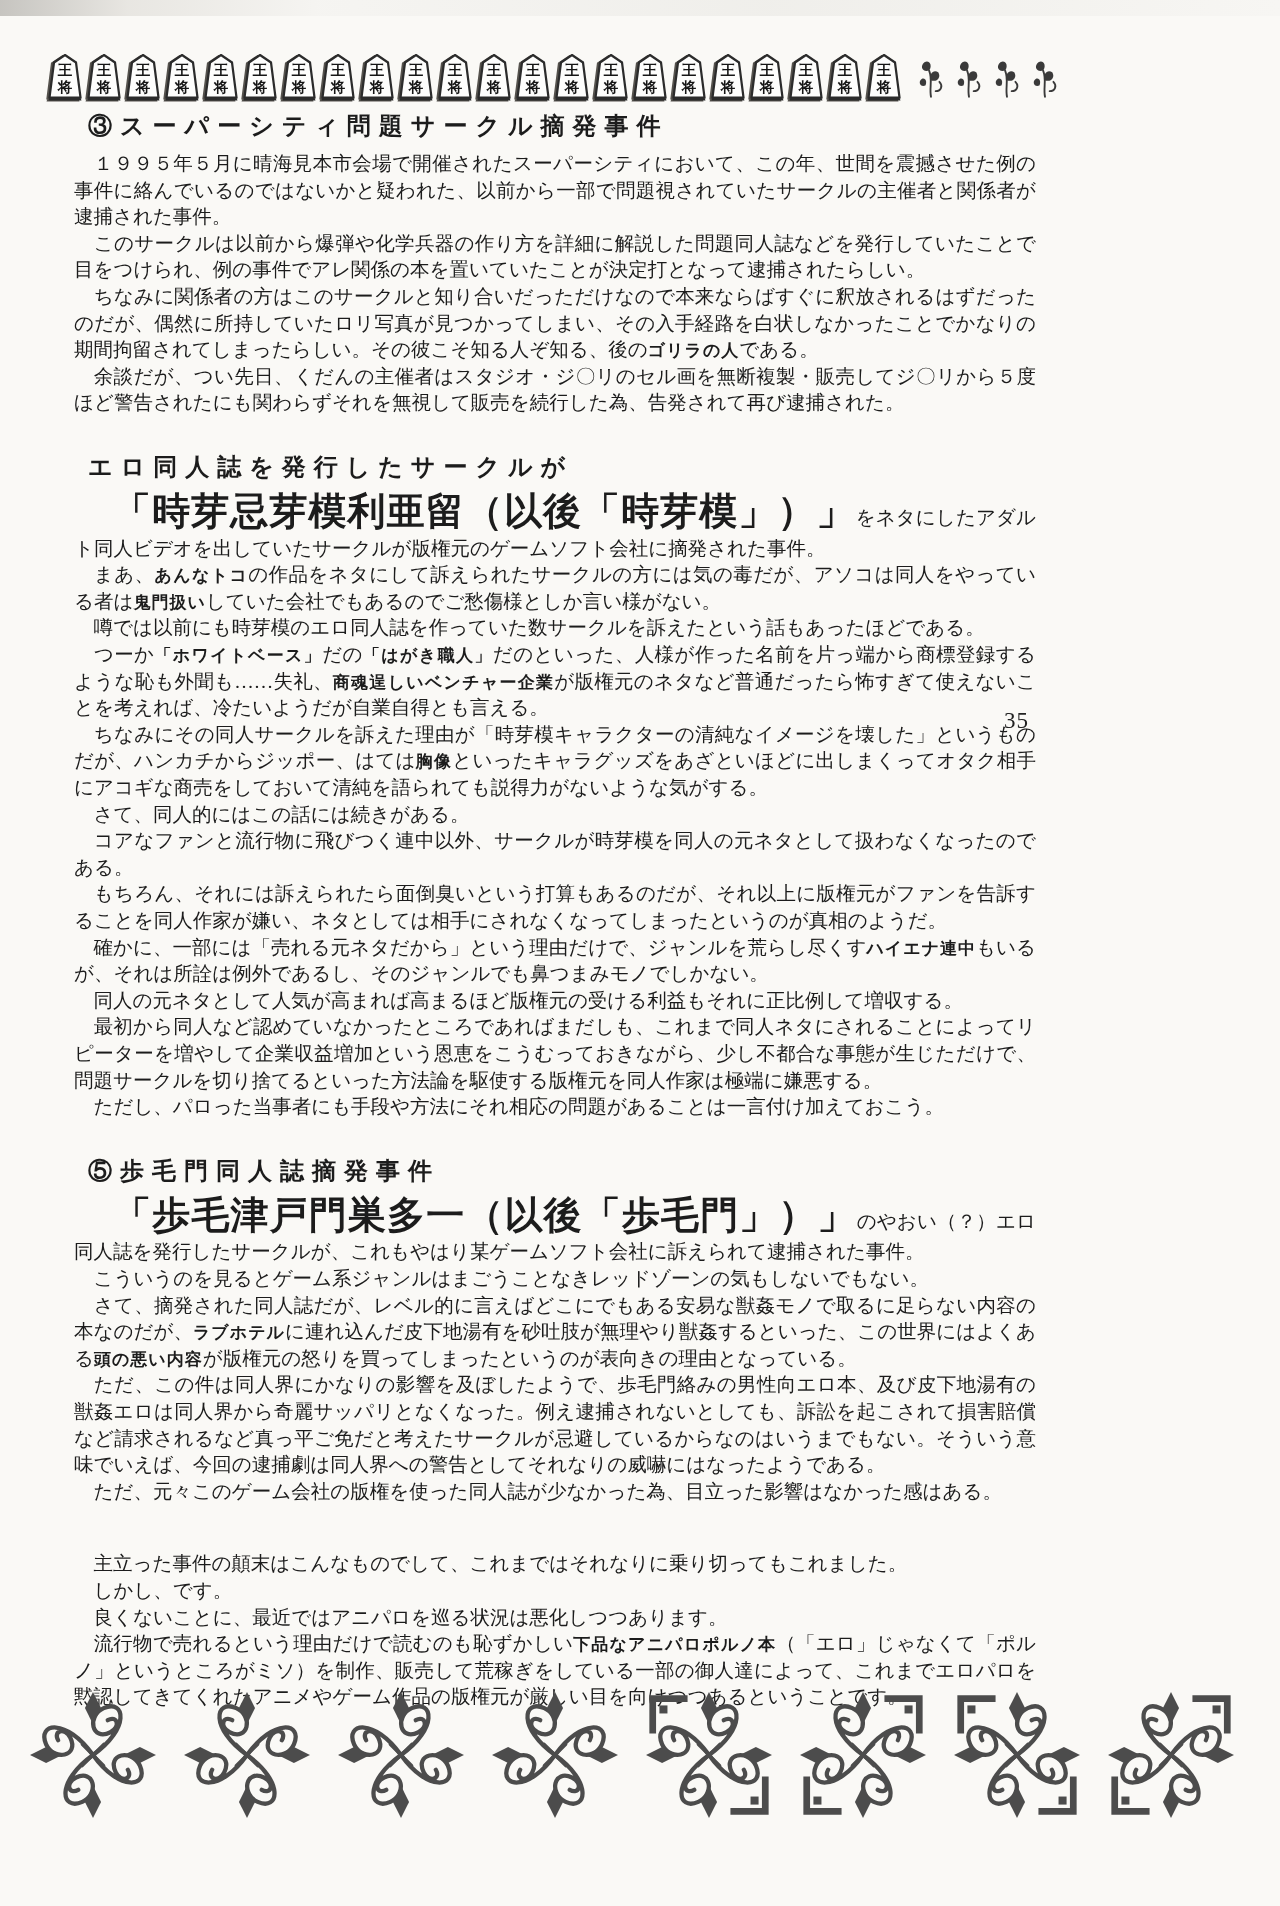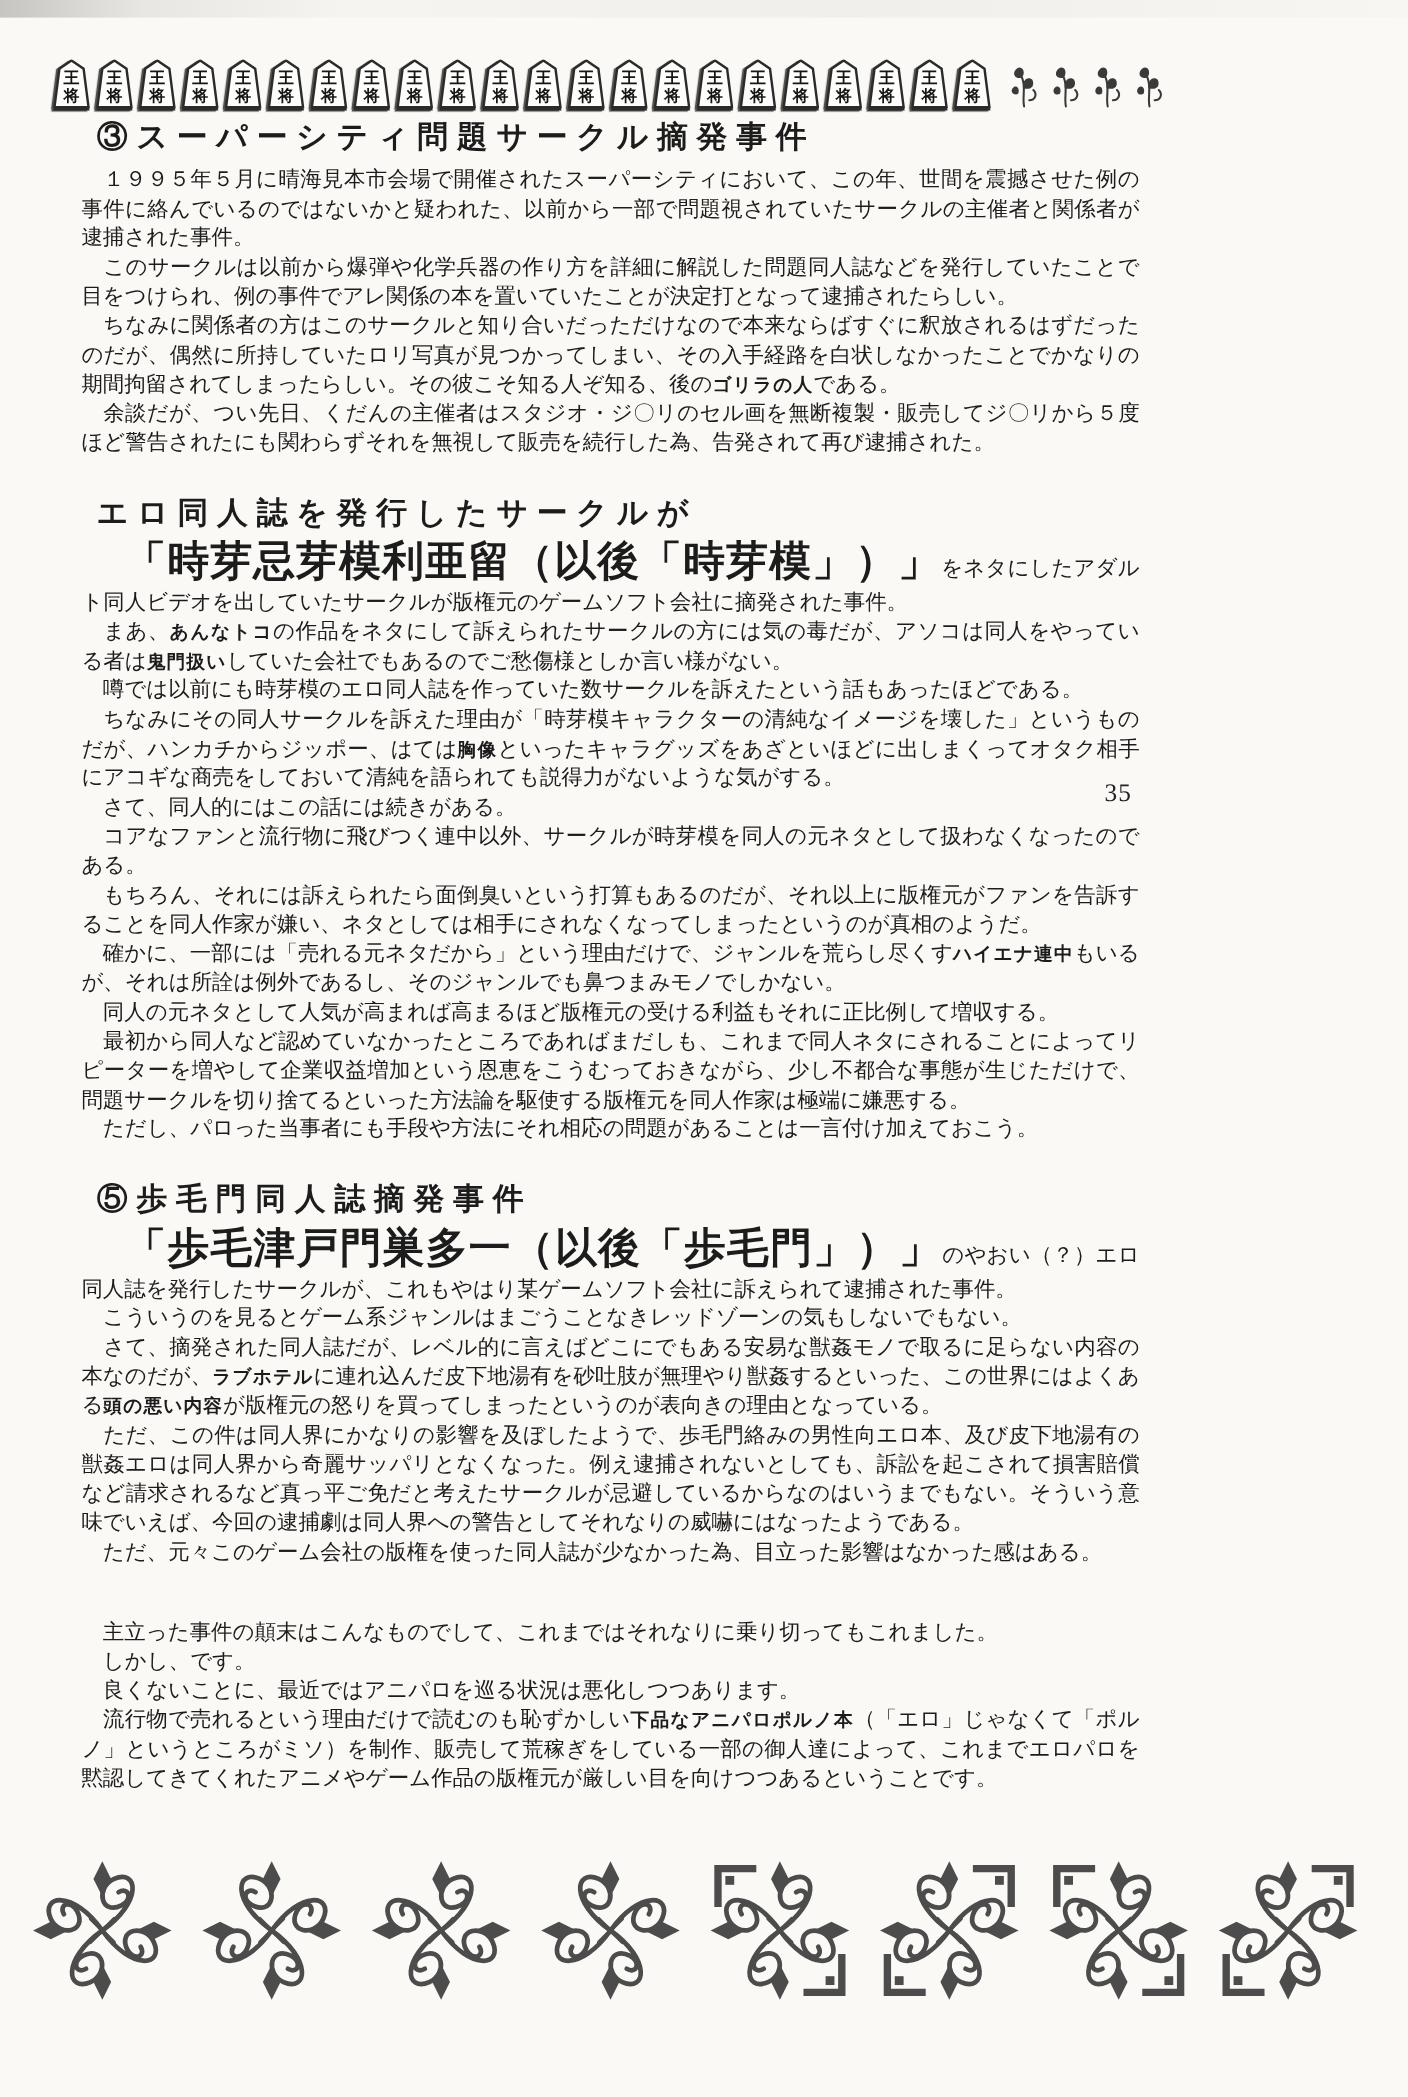--- a/index.html
+++ b/index.html
@@ -30,23 +30,23 @@
   .content{
     position:absolute;top:106px;left:74px;width:962px;
     font-size:19.5px;line-height:26.6px;
     text-align:justify;
   }
   .sec{margin:0;}
   .sec + .sec{margin-top:30px;}
   .sec.closing{margin-top:46px;}
   h2.sec-head{
     margin:0 0 5px 14px;
-    font-size:28px;line-height:40px;
+    font-size:24px;line-height:40px;
     font-weight:bold;letter-spacing:8px;
-    font-family:Liberation Serif, serif;
+    font-family:Liberation Sans, sans-serif;
   }
   p{margin:0;}
   .seg{}
   .seg-b{
     font-family:"DejaVu Sans","Liberation Sans",sans-serif;
     font-weight:bold;font-size:17px;line-height:1;letter-spacing:1px;
   }
   .seg-big{
     font-family:Liberation Mono, monospace;
     font-weight:bold;font-size:38px;line-height:1.15;letter-spacing:1px;
@@ -257,20 +257,21 @@
         <p><span class="seg">　１９９５年５月に晴海見本市会場で開催されたスーパーシティにおいて、この年、世間を震撼させた例の事件に絡んでいるのではないかと疑われた、以前から一部で問題視されていたサークルの主催者と関係者が逮捕された事件。</span></p>
         <p><span class="seg">　このサークルは以前から爆弾や化学兵器の作り方を詳細に解説した問題同人誌などを発行していたことで目をつけられ、例の事件でアレ関係の本を置いていたことが決定打となって逮捕されたらしい。</span></p>
         <p><span class="seg">　ちなみに関係者の方はこのサークルと知り合いだっただけなので本来ならばすぐに釈放されるはずだったのだが、偶然に所持していたロリ写真が見つかってしまい、その入手経路を白状しなかったことでかなりの期間拘留されてしまったらしい。その彼こそ知る人ぞ知る、後の</span><span class="seg-b">ゴリラの人</span><span class="seg">である。</span></p>
         <p><span class="seg">　余談だが、つい先日、くだんの主催者はスタジオ・ジ〇リのセル画を無断複製・販売してジ〇リから５度ほど警告されたにも関わらずそれを無視して販売を続行した為、告発されて再び逮捕された。</span></p>
       </section>
       <section class="sec">
         <h2 class="sec-head">エロ同人誌を発行したサークルが</h2>
         <p><span class="seg-big">　「時芽忌芽模利亜留（以後「時芽模」）」</span><span class="seg">をネタにしたアダルト同人ビデオを出していたサークルが版権元のゲームソフト会社に摘発された事件。</span></p>
         <p><span class="seg">　まあ、</span><span class="seg-b">あんなトコ</span><span class="seg">の作品をネタにして訴えられたサークルの方には気の毒だが、アソコは同人をやっている者は</span><span class="seg-b">鬼門扱い</span><span class="seg">していた会社でもあるのでご愁傷様としか言い様がない。</span></p>
         <p><span class="seg">　噂では以前にも時芽模のエロ同人誌を作っていた数サークルを訴えたという話もあったほどである。</span></p>
+        <p><span class="seg">　つーか</span><span class="seg-b">「ホワイトベース」</span><span class="seg">だの</span><span class="seg-b">「はがき職人」</span><span class="seg">だのといった、人様が作った名前を片っ端から商標登録するような恥も外聞も……失礼、</span><span class="seg-b">商魂逞しいベンチャー企業</span><span class="seg">が版権元のネタなど普通だったら怖すぎて使えないことを考えれば、冷たいようだが自業自得とも言える。</span></p>
         <p><span class="seg">　ちなみにその同人サークルを訴えた理由が「時芽模キャラクターの清純なイメージを壊した」というものだが、ハンカチからジッポー、はては</span><span class="seg-b">胸像</span><span class="seg">といったキャラグッズをあざといほどに出しまくってオタク相手にアコギな商売をしておいて清純を語られても説得力がないような気がする。</span></p>
         <p><span class="seg">　さて、同人的にはこの話には続きがある。</span></p>
         <p><span class="seg">　コアなファンと流行物に飛びつく連中以外、サークルが時芽模を同人の元ネタとして扱わなくなったのである。</span></p>
         <p><span class="seg">　もちろん、それには訴えられたら面倒臭いという打算もあるのだが、それ以上に版権元がファンを告訴することを同人作家が嫌い、ネタとしては相手にされなくなってしまったというのが真相のようだ。</span></p>
         <p><span class="seg">　確かに、一部には「売れる元ネタだから」という理由だけで、ジャンルを荒らし尽くす</span><span class="seg-b">ハイエナ連中</span><span class="seg">もいるが、それは所詮は例外であるし、そのジャンルでも鼻つまみモノでしかない。</span></p>
         <p><span class="seg">　同人の元ネタとして人気が高まれば高まるほど版権元の受ける利益もそれに正比例して増収する。</span></p>
         <p><span class="seg">　最初から同人など認めていなかったところであればまだしも、これまで同人ネタにされることによってリピーターを増やして企業収益増加という恩恵をこうむっておきながら、少し不都合な事態が生じただけで、問題サークルを切り捨てるといった方法論を駆使する版権元を同人作家は極端に嫌悪する。</span></p>
         <p><span class="seg">　ただし、パロった当事者にも手段や方法にそれ相応の問題があることは一言付け加えておこう。</span></p>
       </section>
       <section class="sec">

